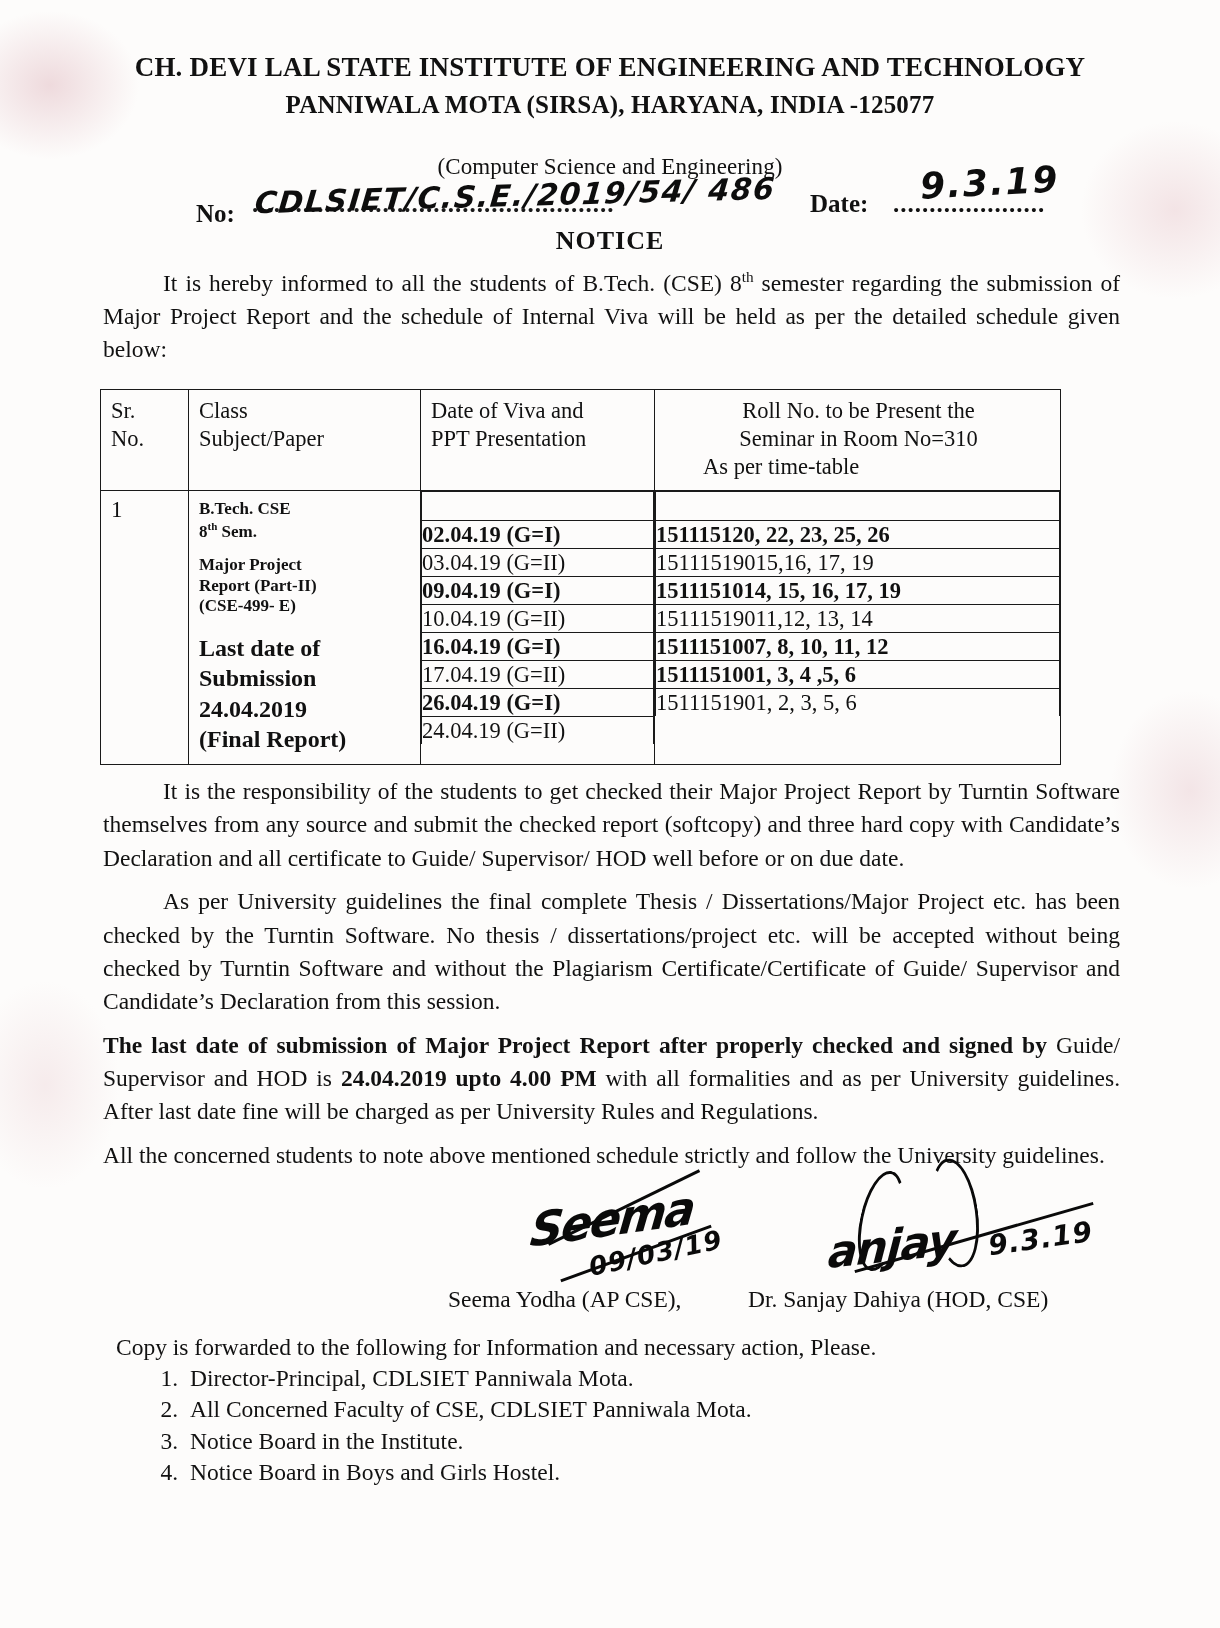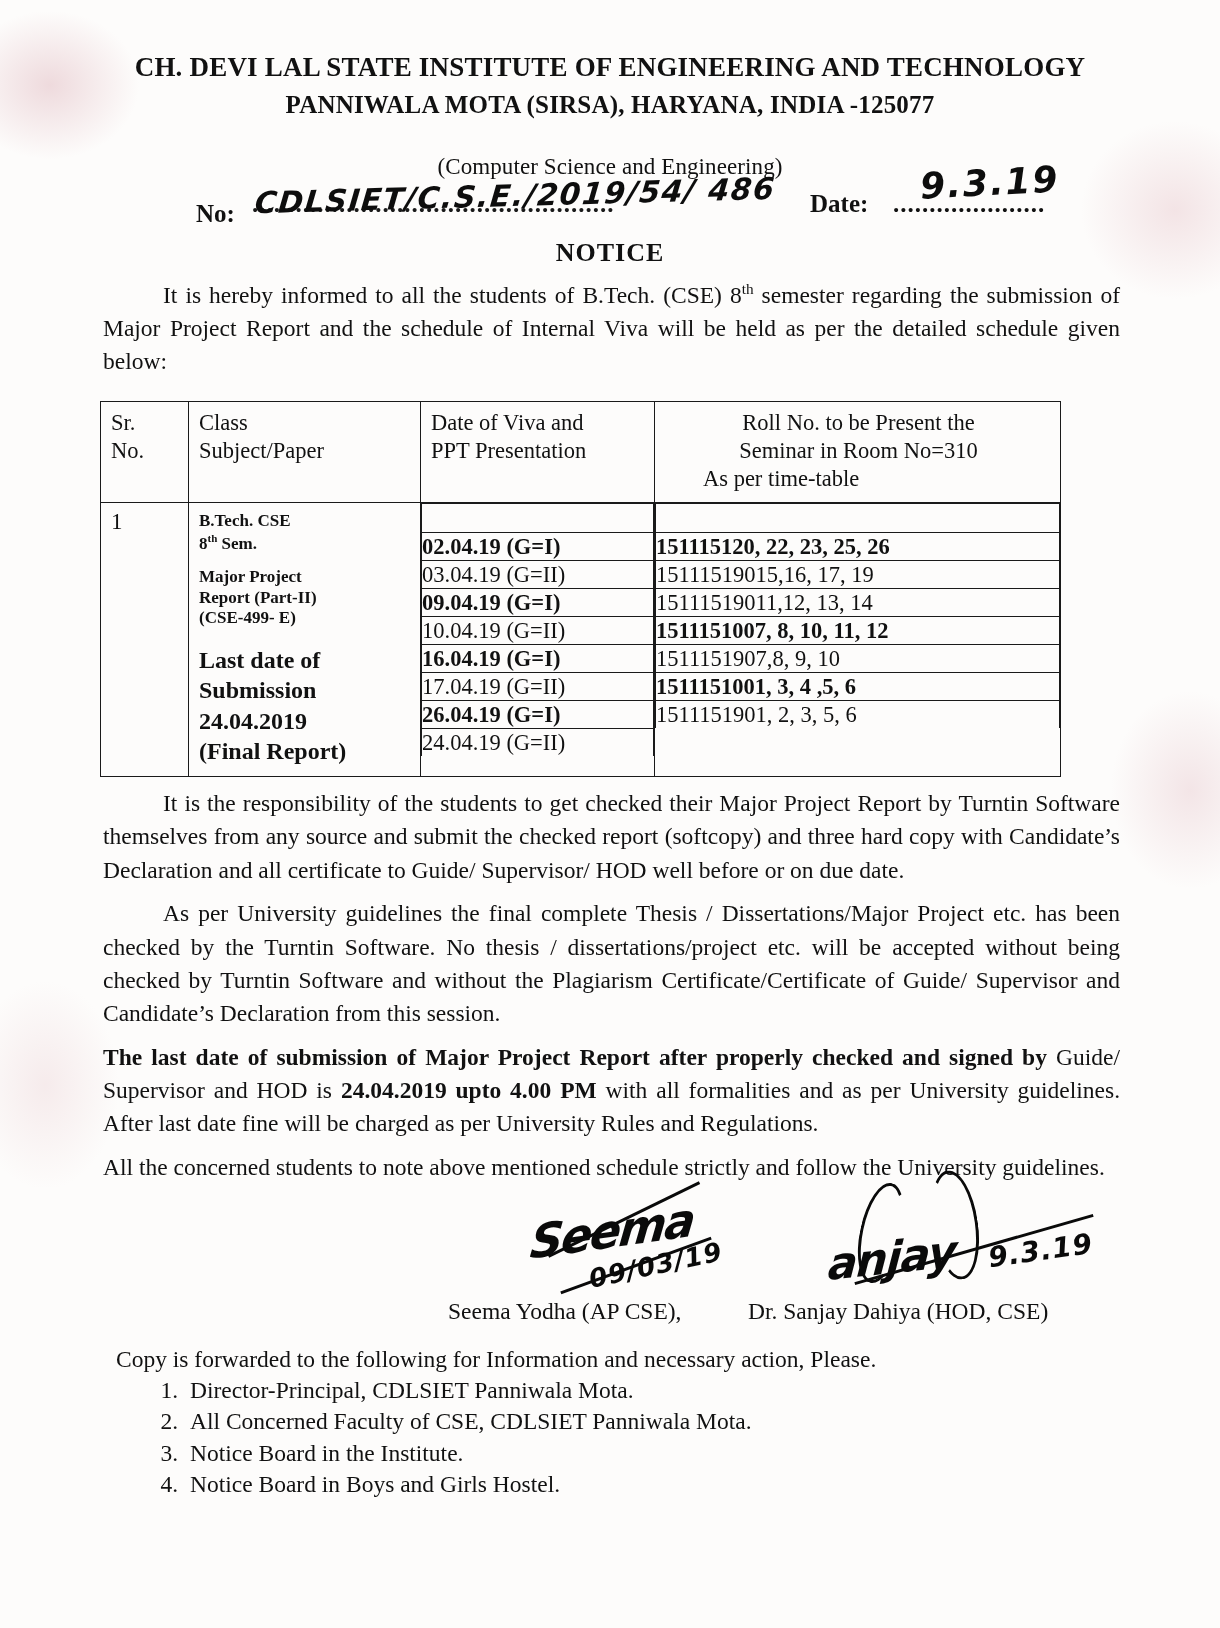--- a/index.html
+++ b/index.html
@@ -118,21 +118,21 @@
     font-weight: bold;
     letter-spacing: 2px;
     transform: rotate(-3deg);
     color: #0d0d0d;
   }
 
   .notice-title {
     text-align: center;
     font-size: 26px;
     font-weight: bold;
-    margin-top: 12px;
+    margin-top: 0;
     letter-spacing: 1px;
   }
 
   .para {
     font-size: 23.5px;
     line-height: 1.42;
     text-align: justify;
     margin: 10px 100px 0 103px;
   }
   .para.indent { text-indent: 60px; }
@@ -420,28 +420,28 @@
               <tbody id="roll-rows">
                   <tr class="spacer-row">
                     <td></td>
                   </tr>
                   <tr class="odd">
                     <td>151115120, 22, 23, 25, 26</td>
                   </tr>
                   <tr class="">
                     <td>15111519015,16, 17, 19</td>
                   </tr>
+                  <tr class="odd">
+                    <td>1511151014, 15, 16, 17, 19</td>
+                  </tr>
                   <tr class="">
                     <td>15111519011,12, 13, 14</td>
                   </tr>
                   <tr class="odd">
                     <td>1511151007, 8, 10, 11, 12</td>
-                  </tr>
-                  <tr class="">
-                    <td>1511151907,8, 9, 10</td>
                   </tr>
                   <tr class="odd">
                     <td>1511151001, 3, 4 ,5, 6</td>
                   </tr>
                   <tr class="">
                     <td>1511151901, 2, 3, 5, 6</td>
                   </tr>
                 </tbody>
             </table>
           </td>

